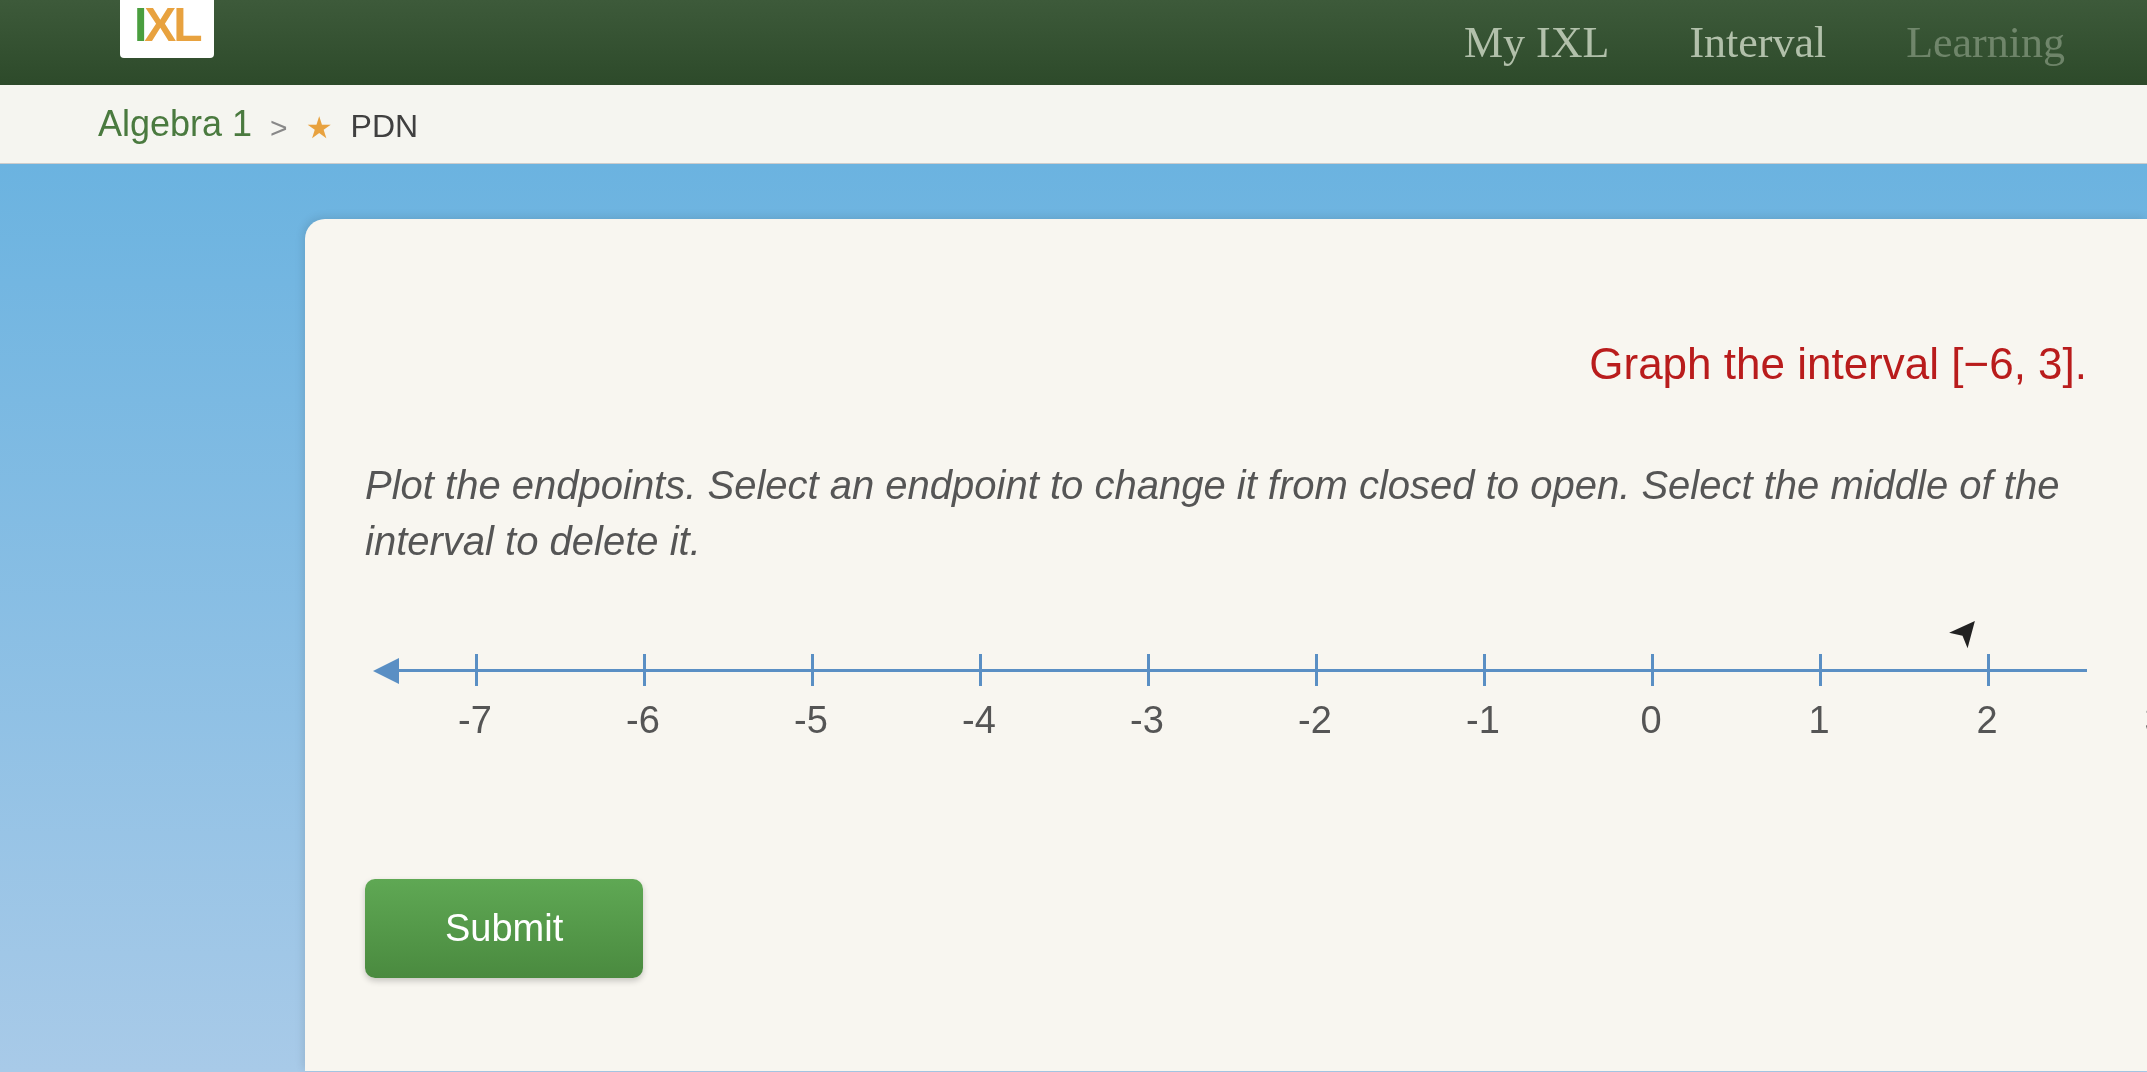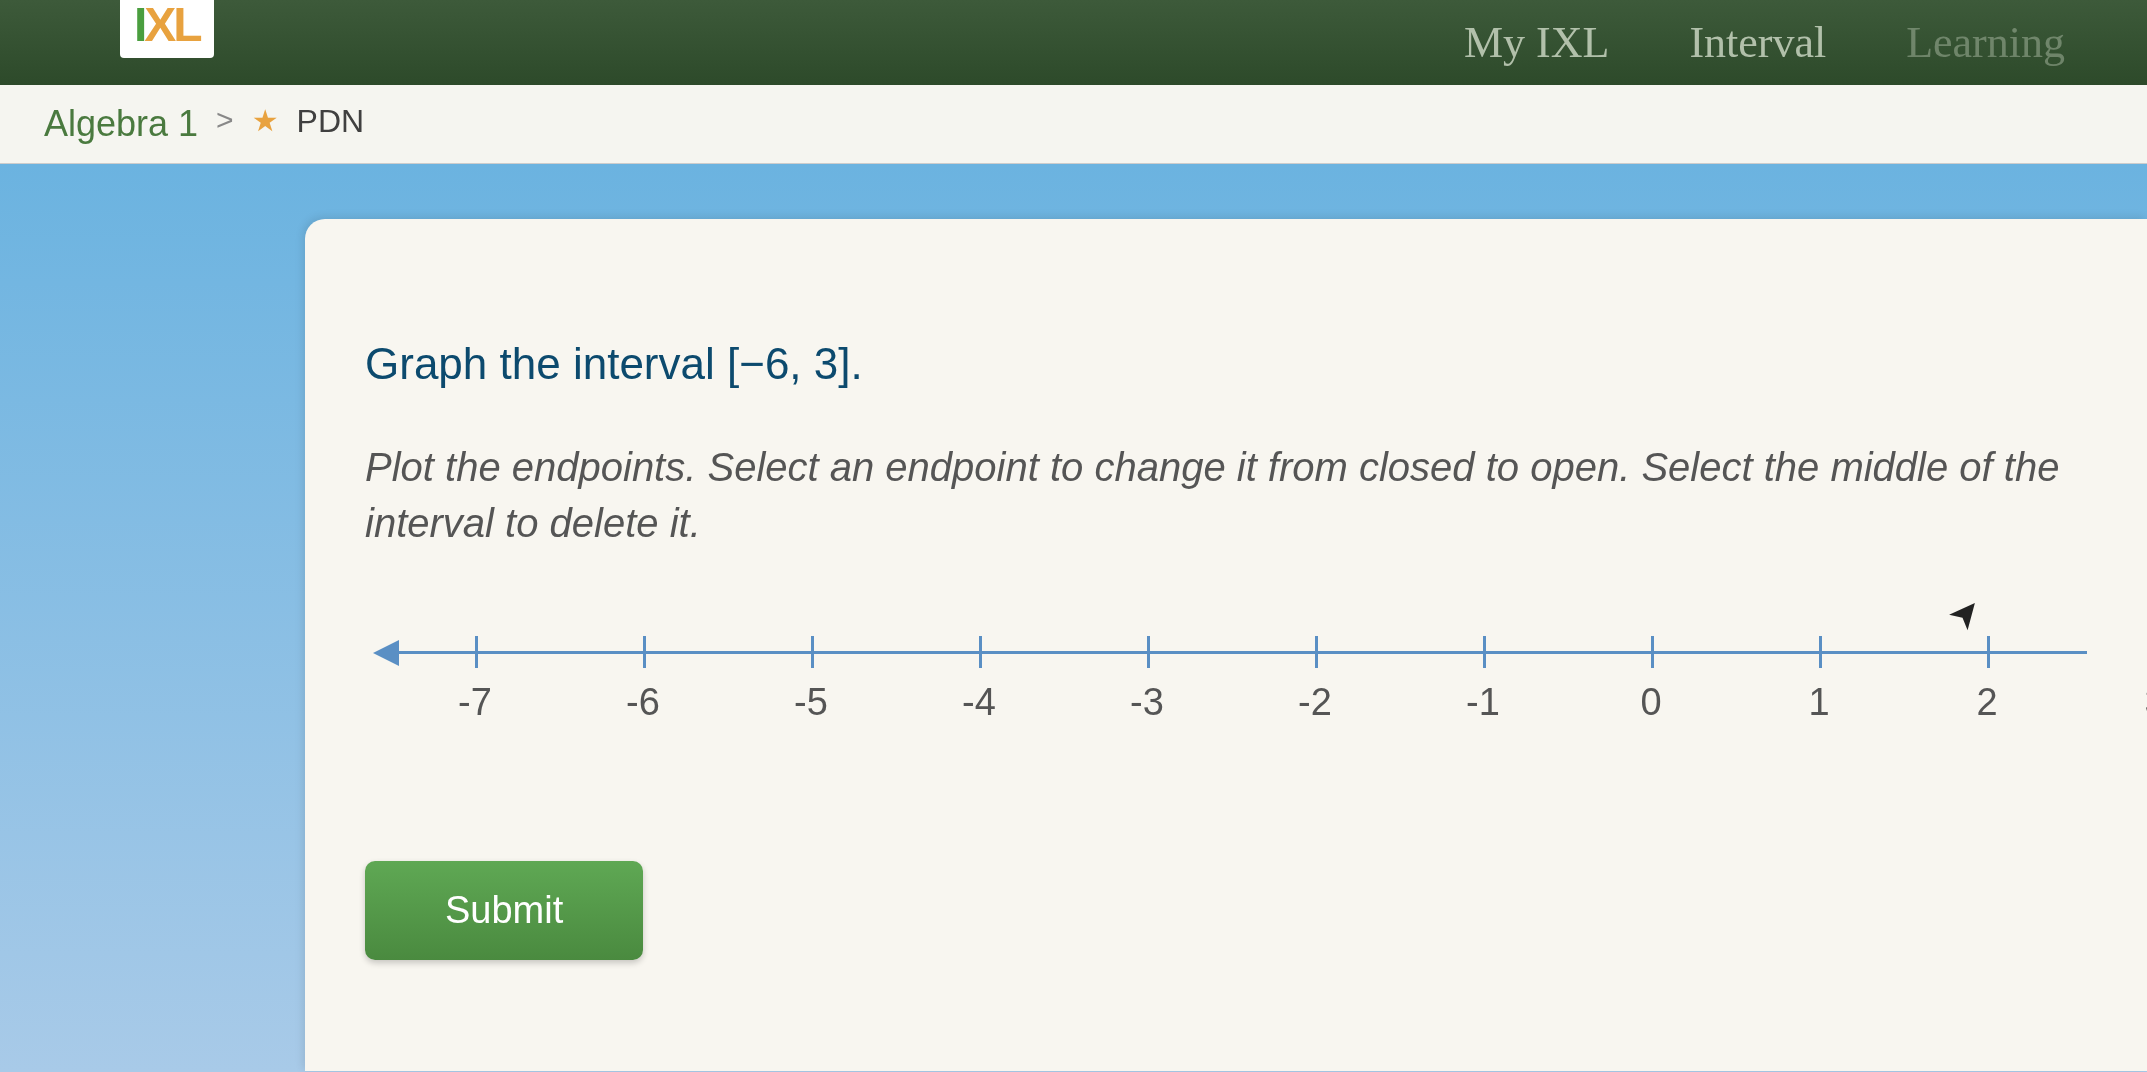--- a/index.html
+++ b/index.html
@@ -53,23 +53,23 @@
       font-family: 'Times New Roman', serif;
       cursor: pointer;
       opacity: 0.85;
     }
     .nav-link.faded {
       opacity: 0.4;
     }
     .breadcrumb-bar {
       background: #f5f5f0;
       border-bottom: 1px solid #ccc;
-      padding: 18px 44px;
-      display: flex;
-      align-items: flex-start;
+      padding: 18px 98px;
+      display: flex;
+      align-items: flex-end;
       gap: 18px;
       font-size: 36px;
     }
     .breadcrumb-link {
       color: #4a7a3f;
       cursor: pointer;
     }
     .breadcrumb-sep {
       color: #888;
       font-size: 30px;
@@ -93,22 +93,23 @@
     .question-card {
       background: #f8f6f0;
       border-radius: 20px 0 0 0;
       margin-left: 305px;
       padding: 120px 60px 60px 60px;
       height: 100%;
       box-shadow: -2px -2px 8px rgba(0,0,0,0.1);
     }
     .question-title {
       font-size: 44px;
-      color: #0c4a6e;
-      margin-bottom: 50px;
+      color: #b91c1c;
+      margin-bottom: 68px;
+      text-align: right;
     }
     .question-instruction {
       font-size: 40px;
       color: #555;
       font-style: italic;
       margin-bottom: 80px;
       line-height: 1.4;
     }
     .number-line-container {
       position: relative;

